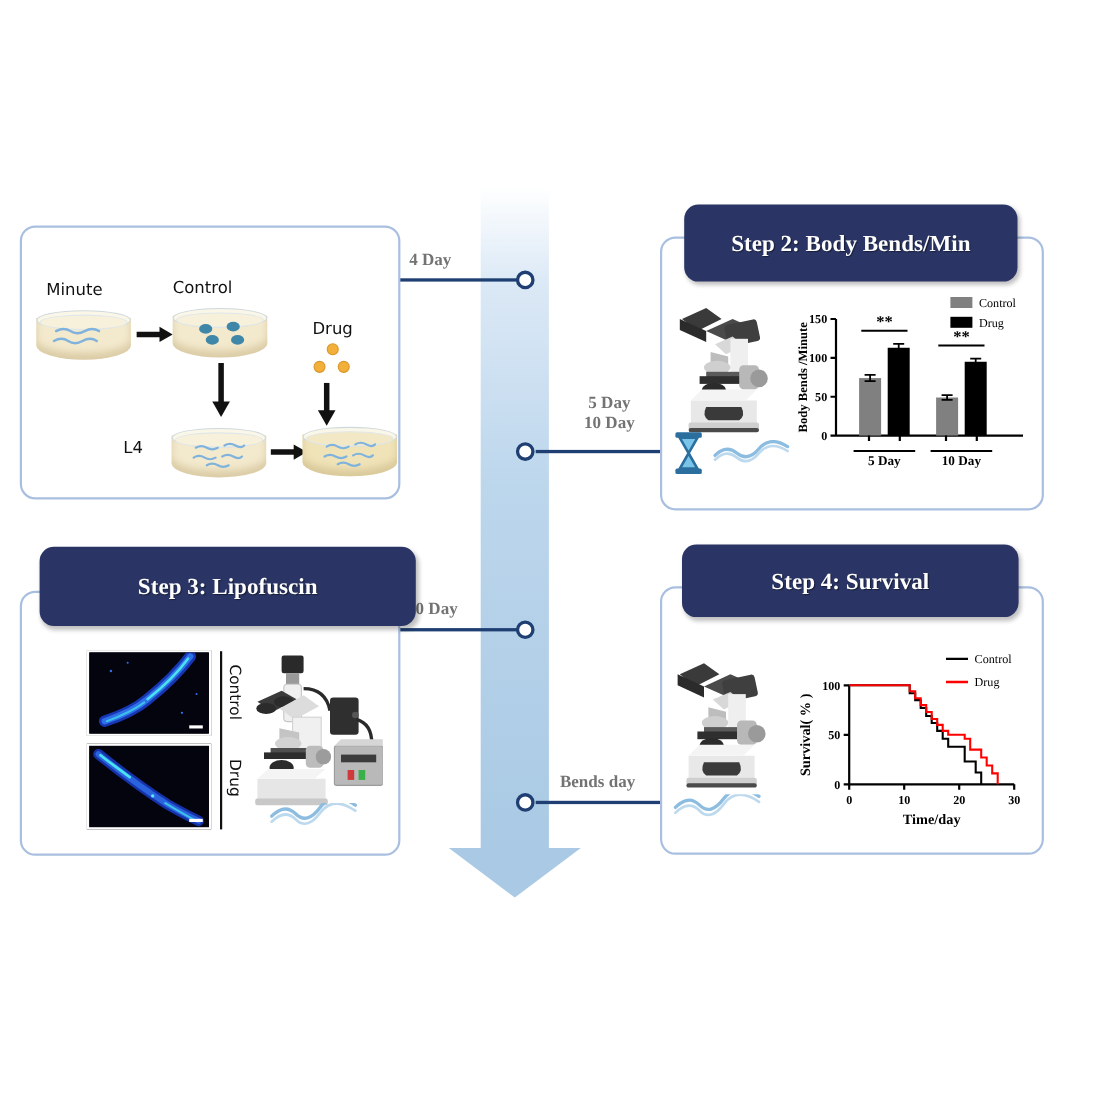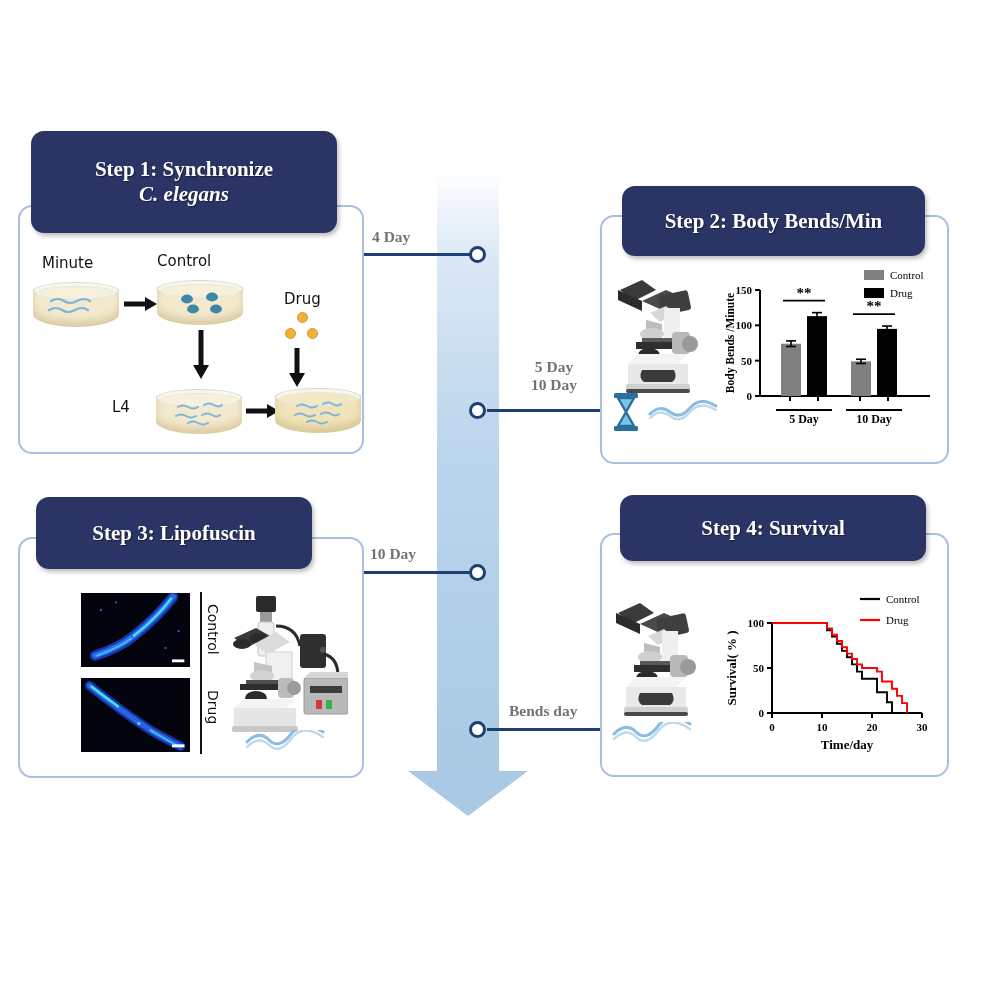--- a/index.html
+++ b/index.html
@@ -80,24 +80,20 @@
   <div class="conn-line" style="left:360px;top:571px;width:120px;"></div>
   <div class="conn-dot" style="left:469px;top:564px;"></div>
   <div class="conn-label" style="left:370px;top:545px;">10 Day</div>
 
   <div class="conn-line" style="left:487px;top:728px;width:125px;"></div>
   <div class="conn-dot" style="left:469px;top:721px;"></div>
   <div class="conn-label" style="left:509px;top:702px;">Bends day</div>
 
   <div class="panel" style="left:18px;top:205px;width:342px;height:245px;"></div>
 
-  <div class="hdr" style="left:31px;top:131px;width:306px;height:102px;flex-direction:column;">
-    <span>Step 1: Synchronize</span>
-    <i>C. elegans</i>
-  </div>
 
   <div class="lbl" style="left:42px;top:254px;">Minute</div>
   <div class="lbl" style="left:157px;top:252px;">Control</div>
   <div class="lbl" style="left:112px;top:398px;">L4</div>
   <div class="lbl" style="left:284px;top:290px;">Drug</div>
 
   <div class="dish" style="left:33px;top:282px;width:86px;height:46px;">
     <div class="body"></div>
       <div class="top"></div>
       <div class="rim"></div>
@@ -251,21 +247,21 @@
       <text x="162" y="155" fill="#000" font-family="&quot;Liberation Serif&quot;,serif" font-weight="bold" font-size="12" text-anchor="middle">10 Day</text>
       <text x="0" y="0" fill="#000" font-family="&quot;Liberation Serif&quot;,serif" font-weight="bold" font-size="11.5" text-anchor="middle" transform="translate(22,75) rotate(-90)">Body Bends /Minute</text>
       <rect x="152" y="2" width="20" height="10" fill="#808080"></rect>
       <text x="178" y="11" fill="#000" font-family="&quot;Liberation Serif&quot;,serif" font-weight="normal" font-size="11">Control</text>
       <rect x="152" y="20" width="20" height="10" fill="#000000"></rect>
       <text x="178" y="29" fill="#000" font-family="&quot;Liberation Serif&quot;,serif" font-weight="normal" font-size="11">Drug</text>
     </svg>
 
   <div class="panel" style="left:18px;top:537px;width:342px;height:237px;"></div>
 
-  <div class="hdr" style="left:36px;top:497px;width:276px;height:72px;">
+  <div class="hdr" style="left:36px;top:497px;width:342px;height:72px;">
     <span>Step 3: Lipofuscin</span>
   </div>
 
   <div class="fluor" style="left:79px;top:591px;width:113px;height:78px;">
     <svg viewBox="0 0 113 78" style="width:100%;height:100%;">
       <rect width="113" height="78" fill="#04040f"></rect>
       <path d="M96 4C84 20 70 33 55 45 42 56 26 62 14 66" stroke="#1b3fcf" stroke-width="11" fill="none" stroke-linecap="round" opacity=".85"></path>
       <path d="M96 4C84 20 70 33 55 45 42 56 26 62 14 66" stroke="#2f6fe8" stroke-width="6" fill="none" stroke-linecap="round"></path>
       <path d="M94 6C83 21 69 34 55 45" stroke="#49e3f0" stroke-width="2.4" fill="none" stroke-linecap="round"></path>
       <path d="M52 48C40 57 27 62 16 66" stroke="#3fd4ec" stroke-width="2" fill="none" stroke-linecap="round" opacity=".8"></path>

